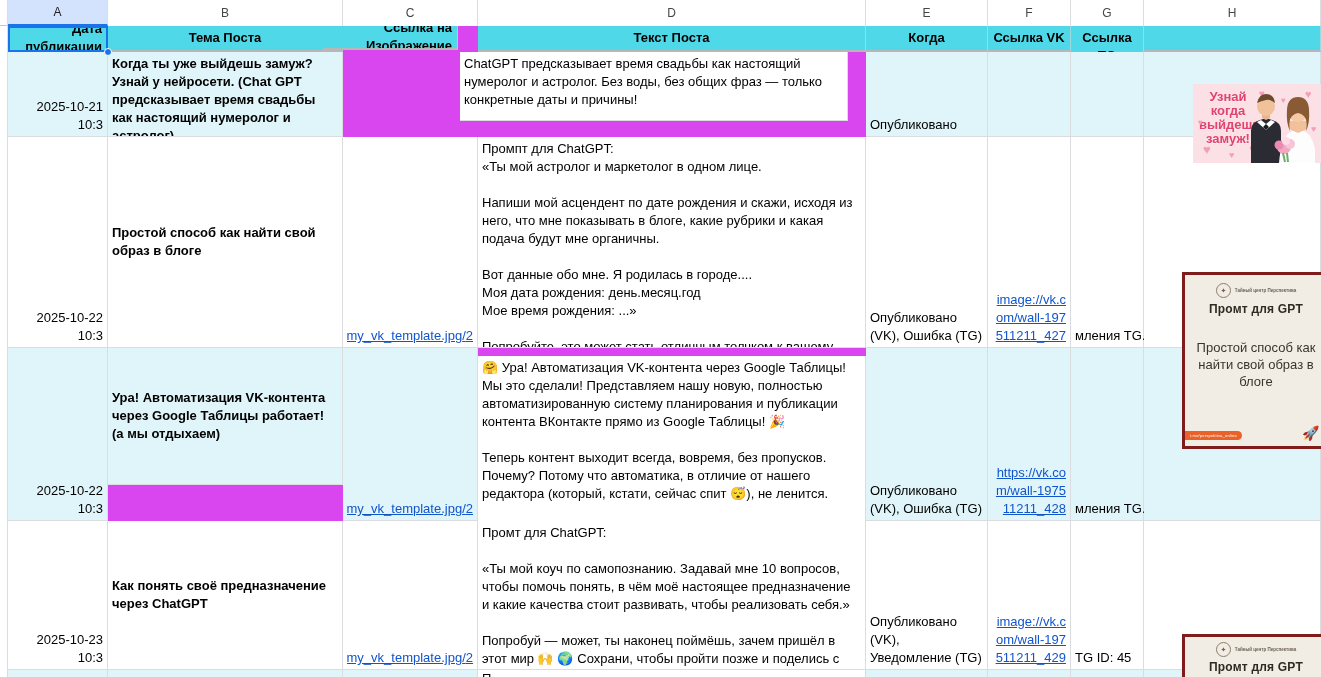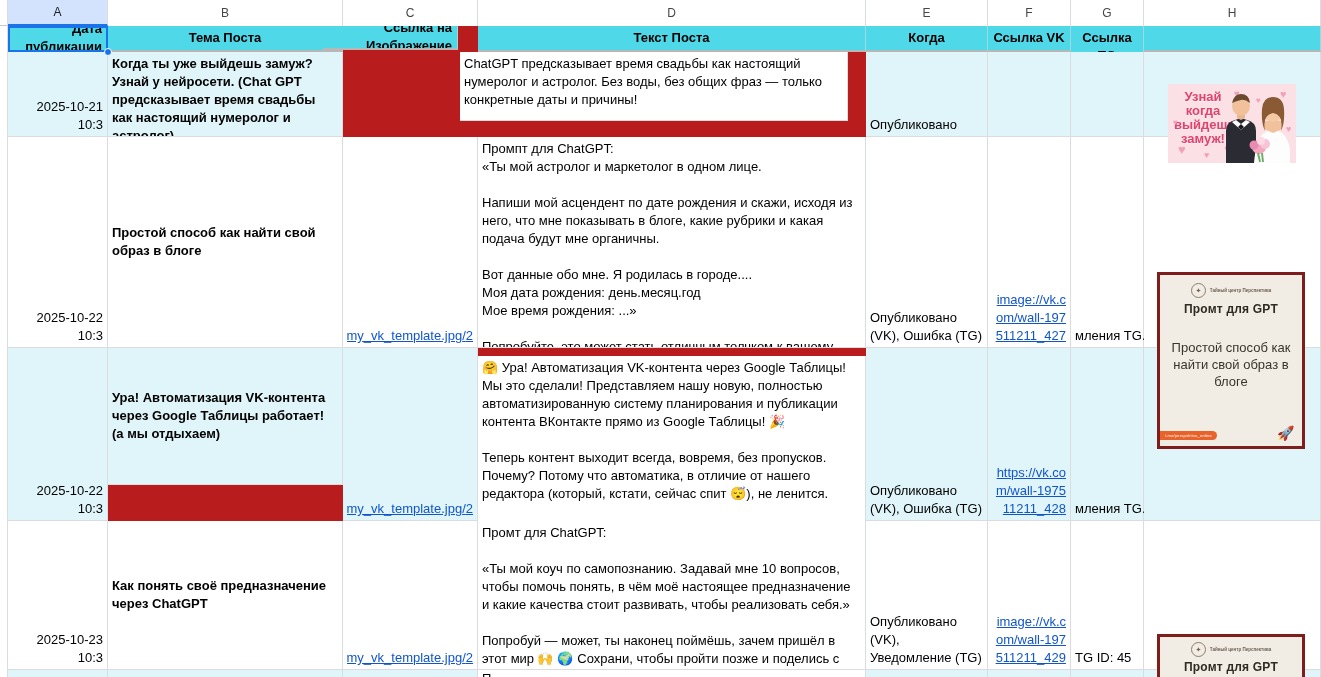--- a/index.html
+++ b/index.html
@@ -50,21 +50,22 @@
     border-right: 1px solid #dadce0;
     border-bottom: 1px solid #c8c8c8;
     z-index: 31;
   }
 
   
   .grid {
     position: absolute;
     top: 26px; left: 0;
     width: 1321px; height: 651px;
-    background: #b91c1c;
+    background: #d946ef;
+    padding-left: 25px;
   }
 
   .cell {
     position: absolute;
     overflow: hidden;
     font-size: 13px;
     line-height: 18px;
     color: #000000;
     padding: 2px 4px;
     border-right: 1px solid #dadce0;

